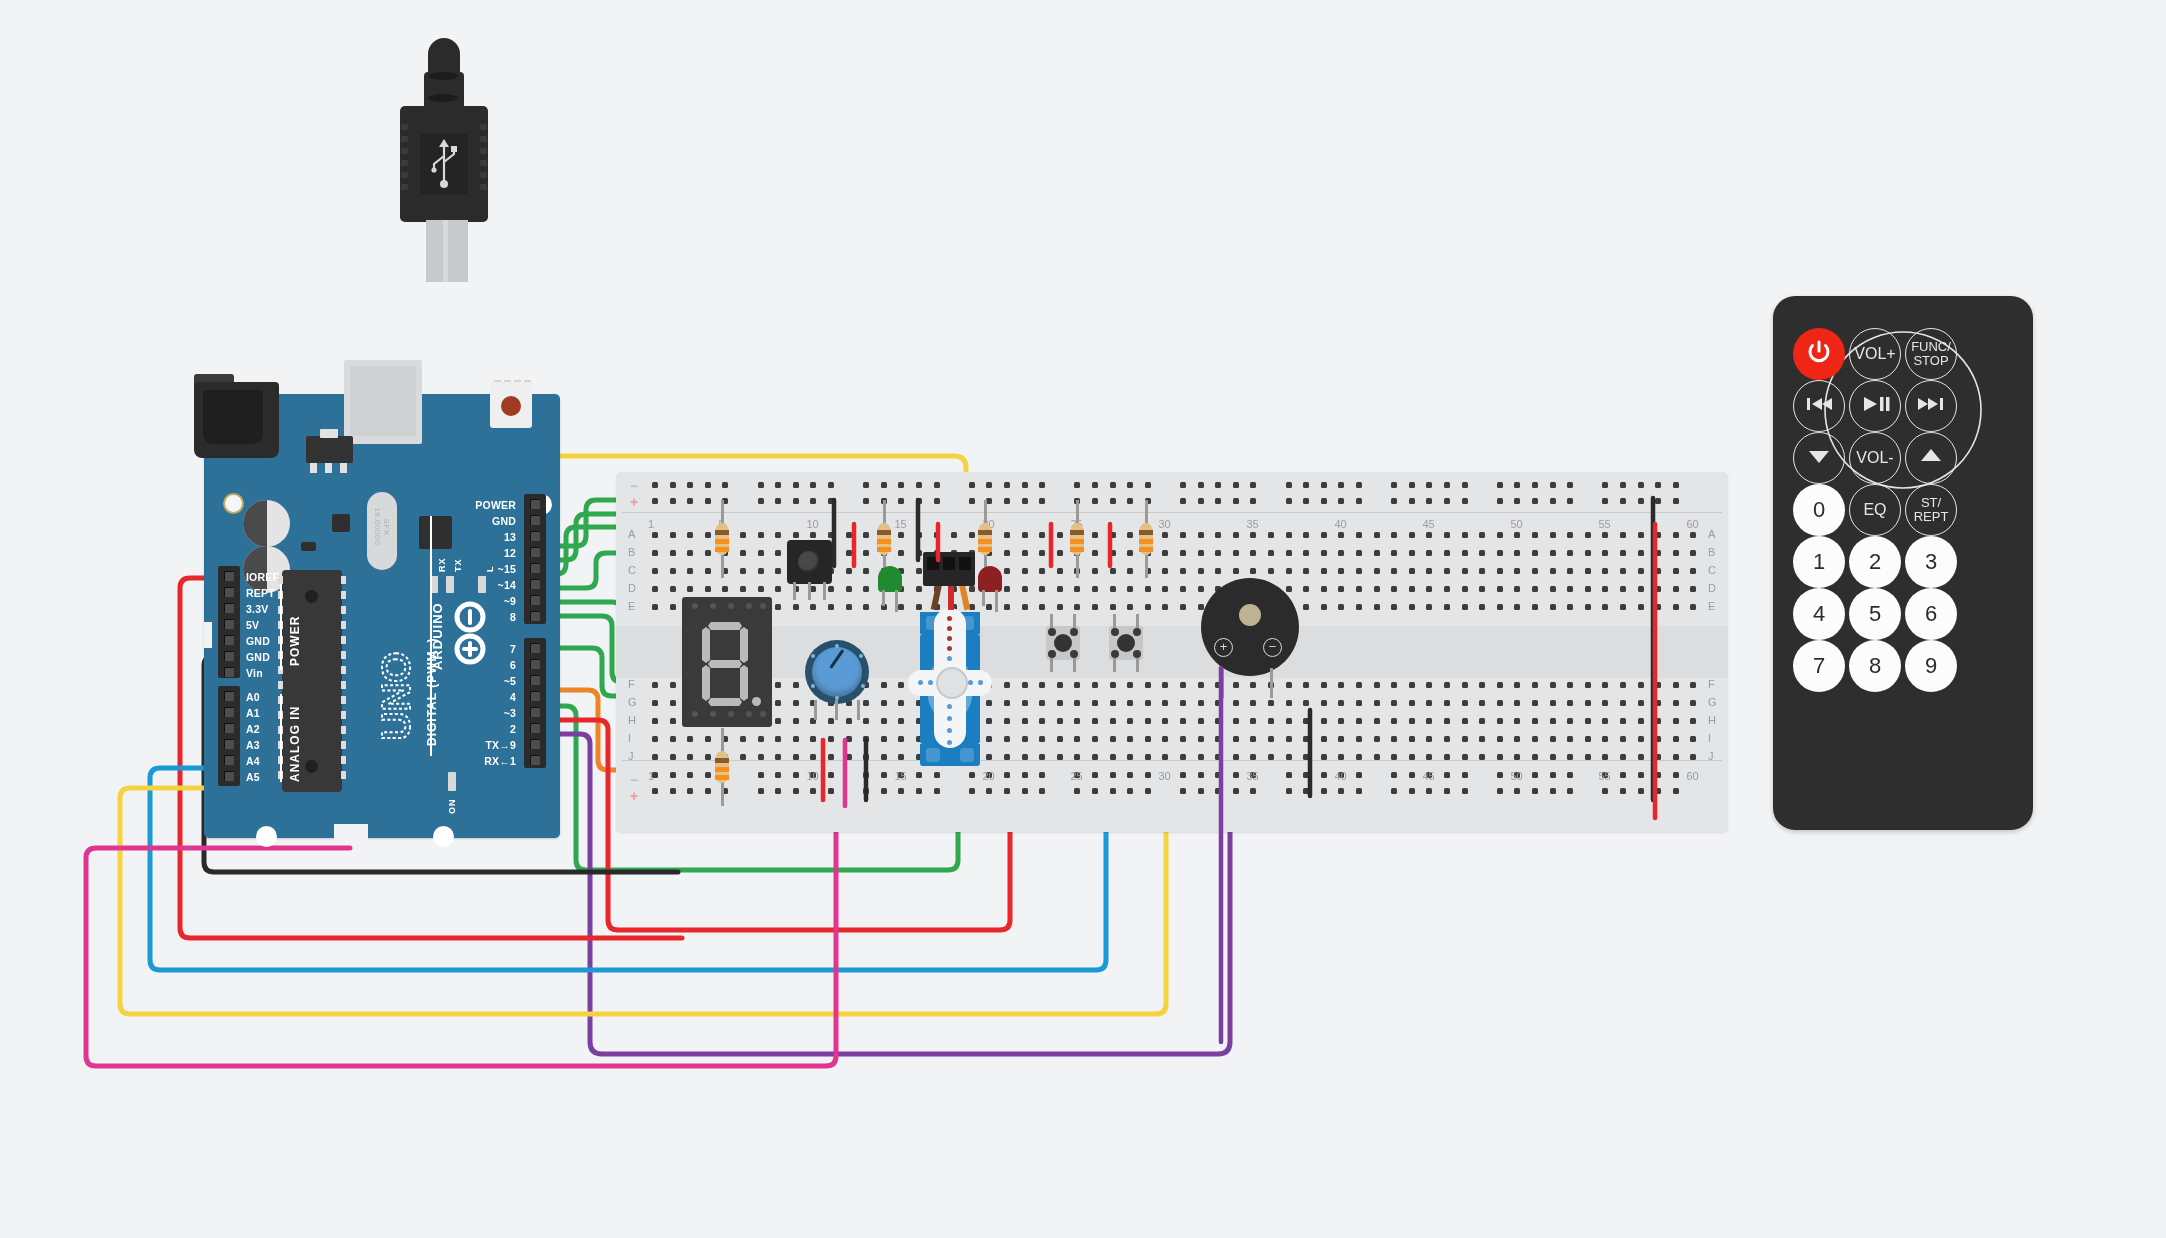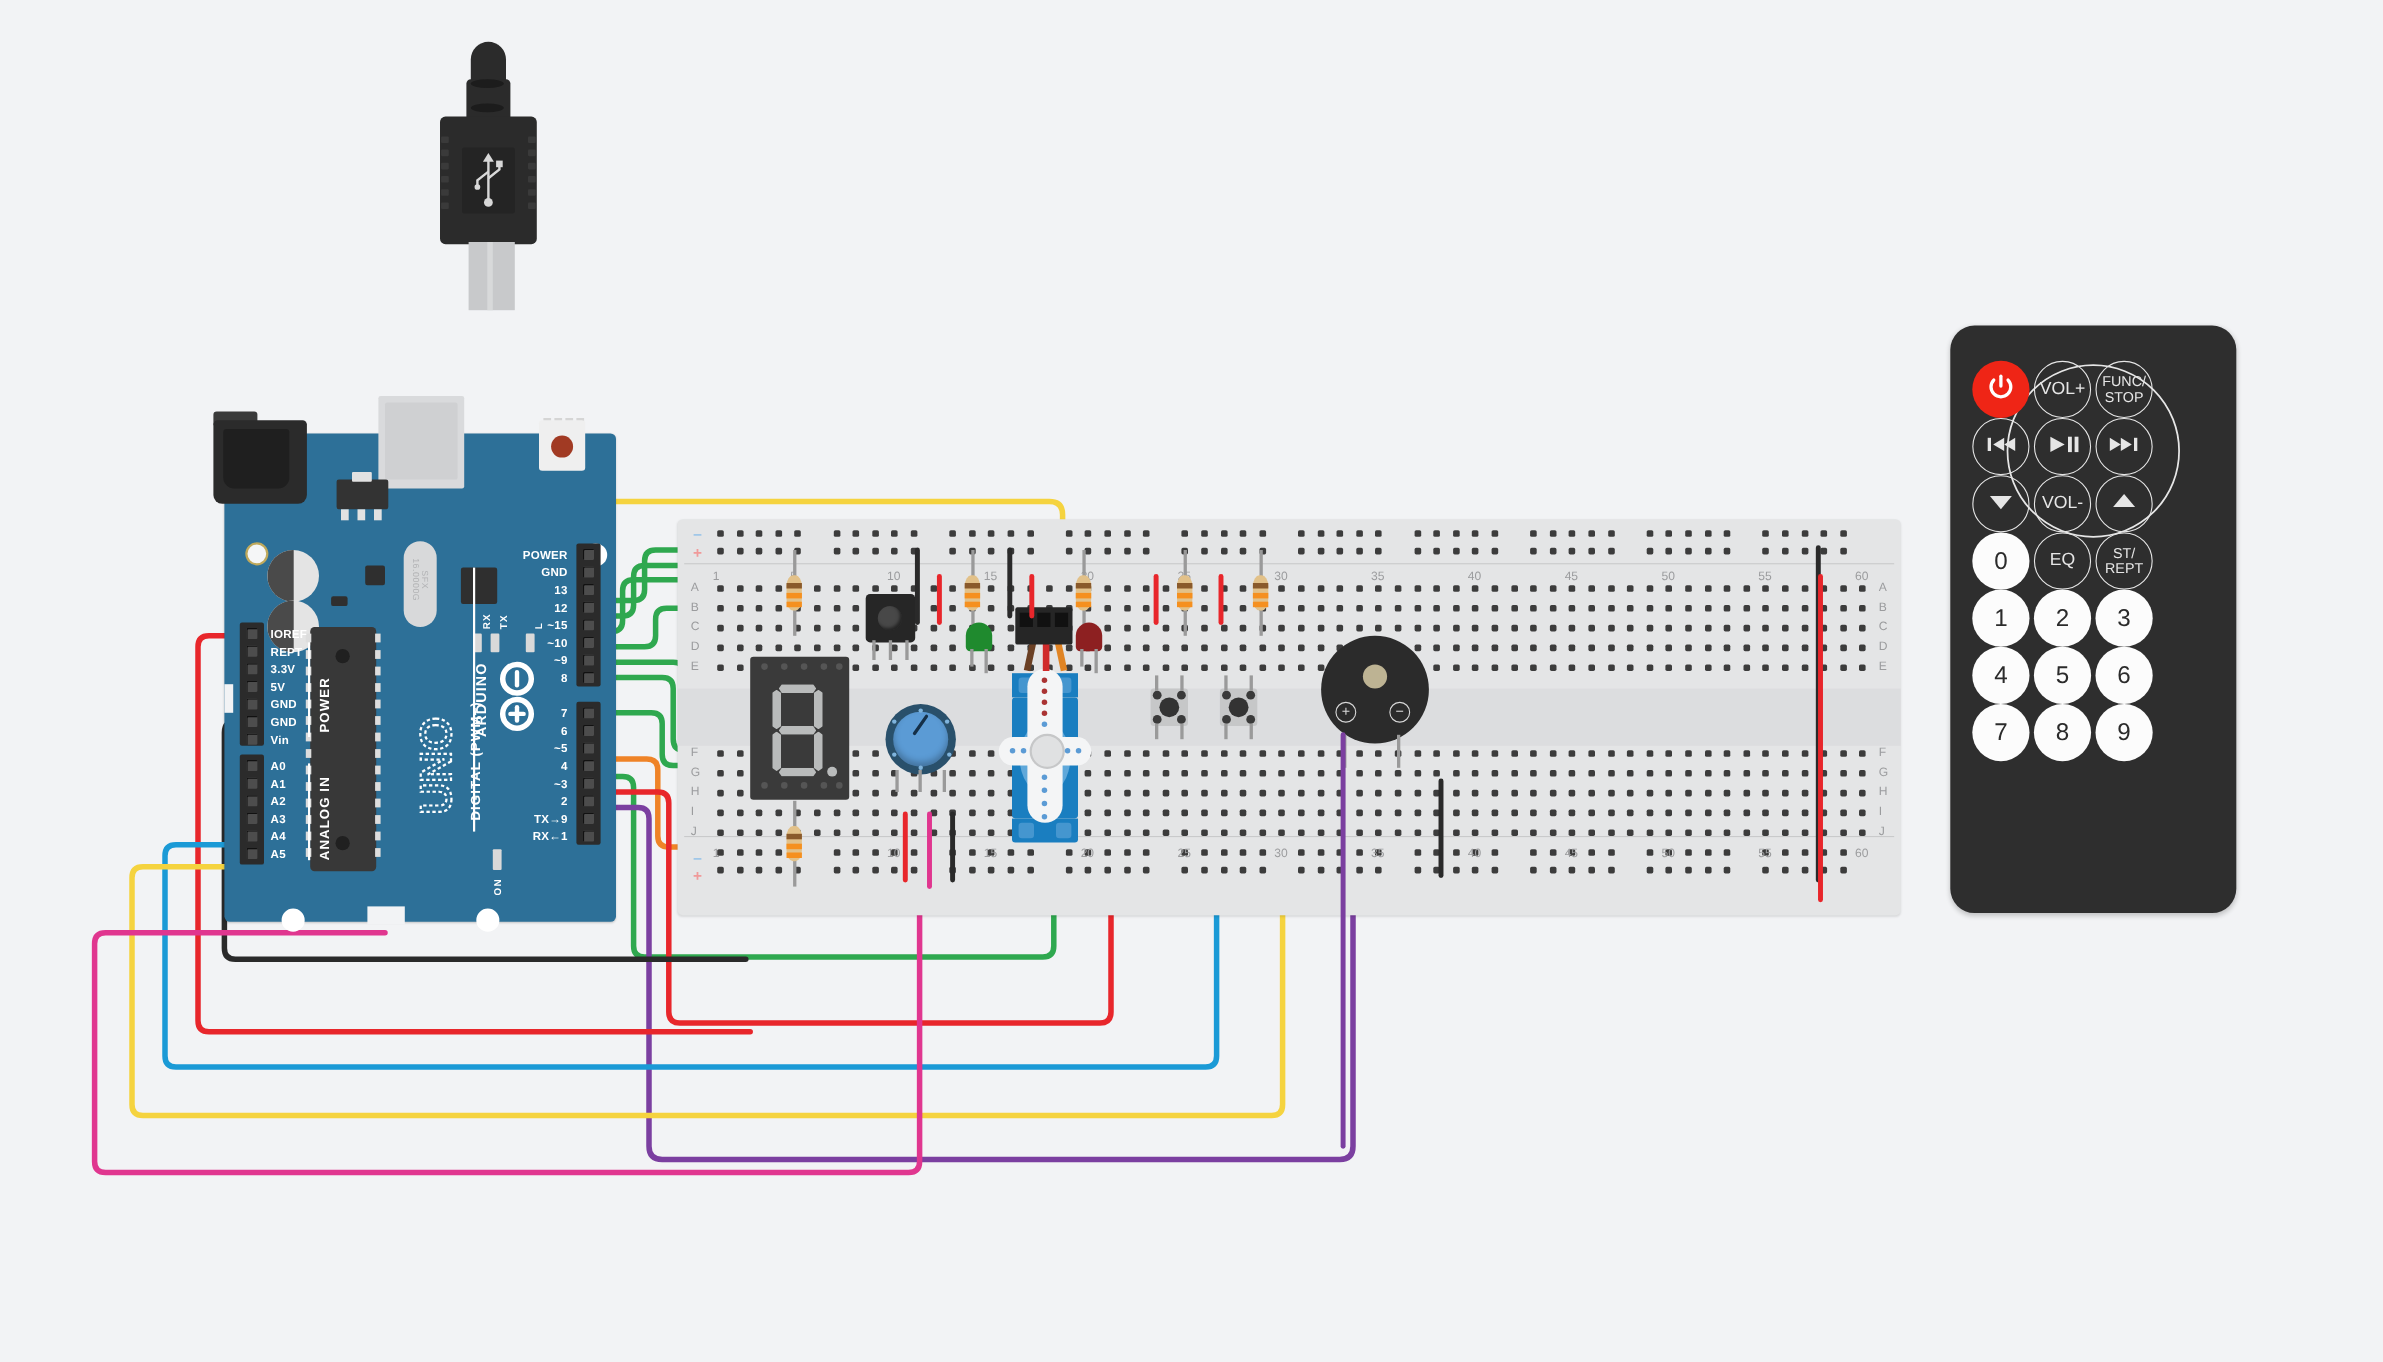--- a/index.html
+++ b/index.html
@@ -370,21 +370,21 @@
         <i style="left:6px;top:69px"></i>
         <i style="left:6px;top:85px"></i>
       <i style="left:6px;top:101px"></i>
         <i style="left:6px;top:117px"></i>
     </div>
     <div class="lbl r" style="left:232px;top:105px;width:80px">POWER</div>
     <div class="lbl r" style="left:232px;top:121px;width:80px">GND</div>
     <div class="lbl r" style="left:232px;top:137px;width:80px">13</div>
     <div class="lbl r" style="left:232px;top:153px;width:80px">12</div>
     <div class="lbl r" style="left:232px;top:169px;width:80px">~15</div>
-    <div class="lbl r" style="left:232px;top:185px;width:80px">~10</div>
+    <div class="lbl r" style="left:232px;top:185px;width:80px">~14</div>
     <div class="lbl r" style="left:232px;top:201px;width:80px">~9</div>
     <div class="lbl r" style="left:232px;top:217px;width:80px">8</div>
 
     <div class="hdr" style="left:320px;top:244px;width:22px;height:130px">
       <i style="left:6px;top:5px"></i>
         <i style="left:6px;top:21px"></i>
         <i style="left:6px;top:37px"></i>
       <i style="left:6px;top:53px"></i>
         <i style="left:6px;top:69px"></i>
         <i style="left:6px;top:85px"></i>

